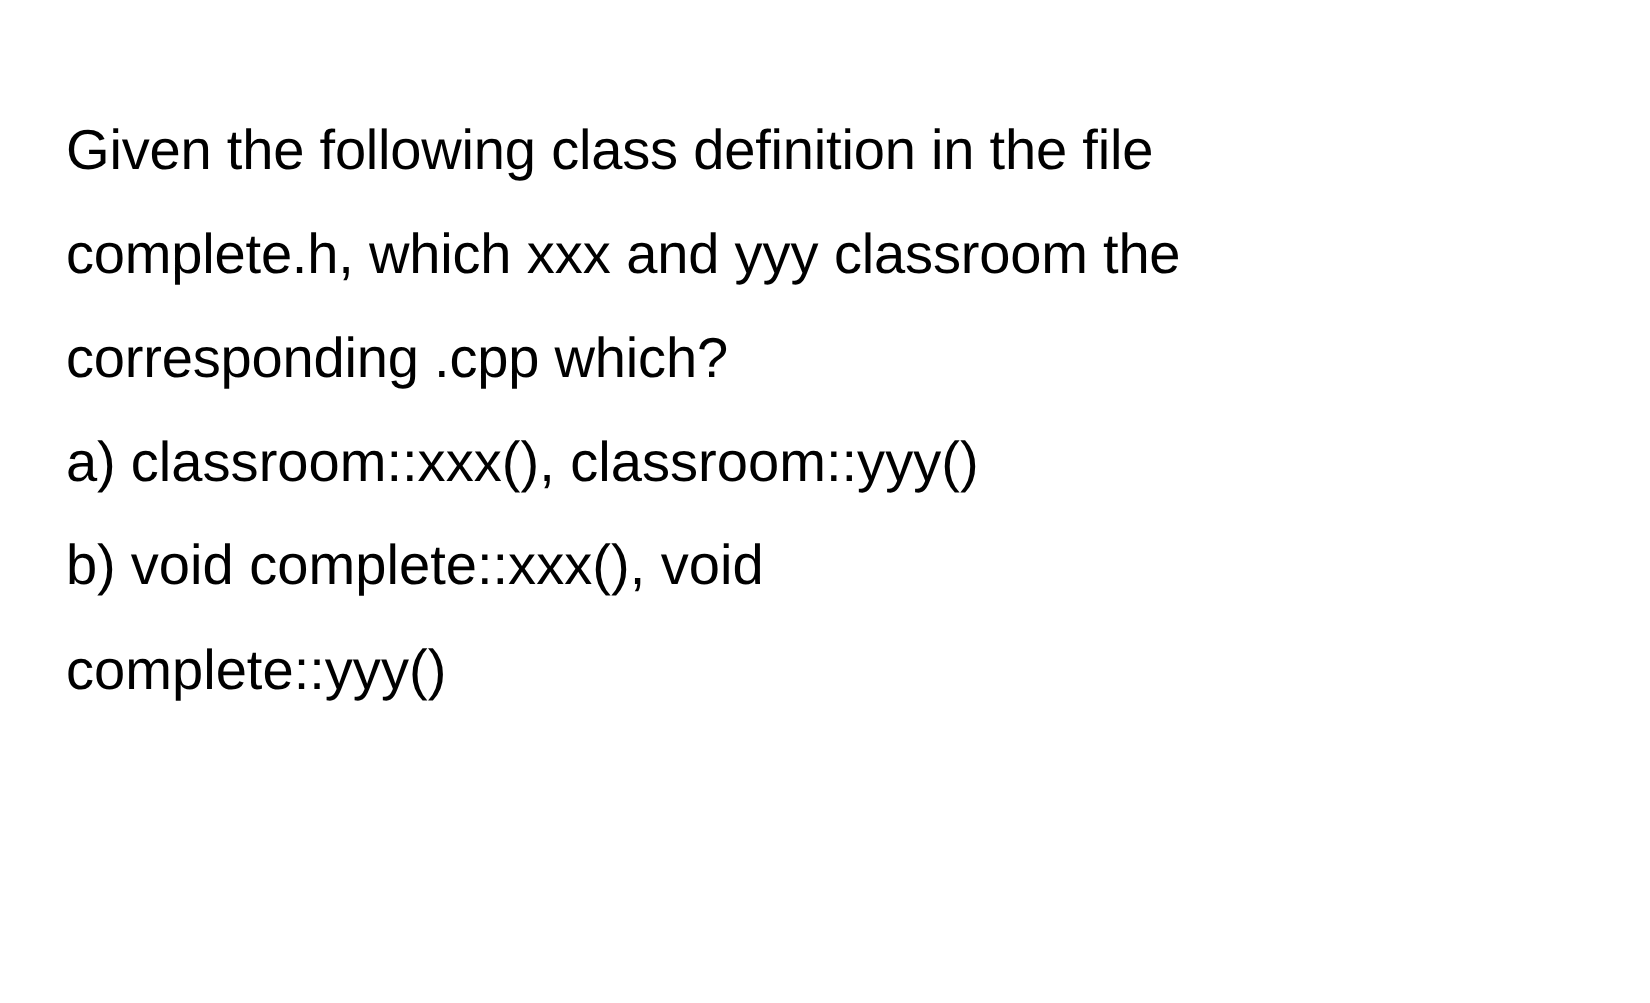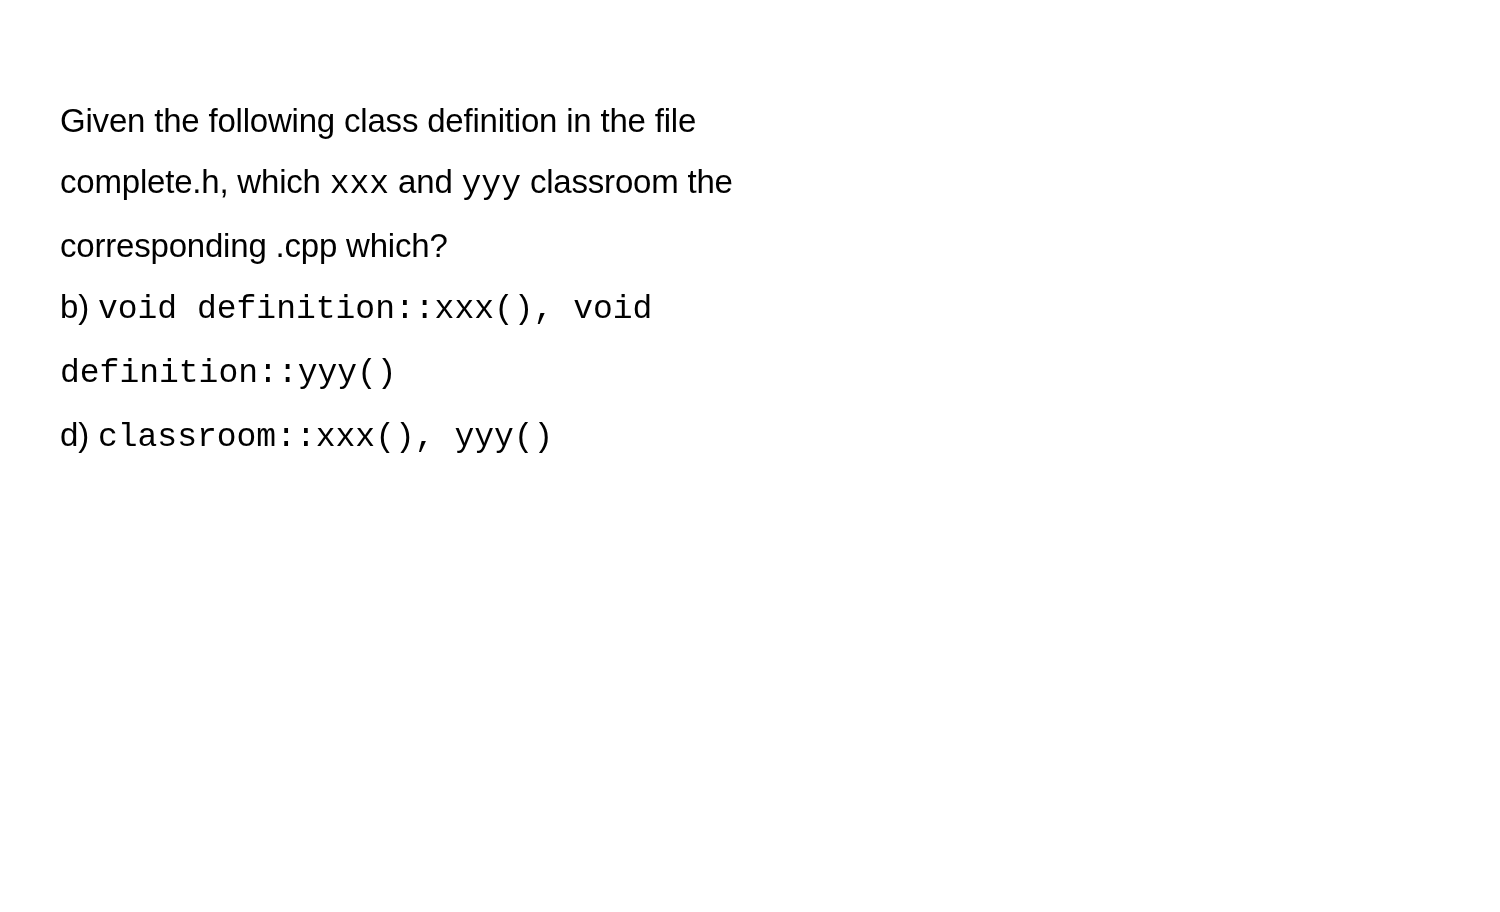--- a/index.html
+++ b/index.html
@@ -9,26 +9,26 @@
     }
     body {
       background: #ffffff;
       width: 1500px;
       height: 912px;
       font-family: -apple-system, BlinkMacSystemFont, "Helvetica Neue", Arial, sans-serif;
       color: #000000;
       padding: 90px 60px 60px 60px;
     }
     .content {
-      font-size: 33px;
+      font-size: 51px;
       line-height: 1.85;
       letter-spacing: -0.2px;
     }
     .mono {
-      font-family: Liberation Mono, monospace;
+      font-family: Liberation Sans, sans-serif;
       letter-spacing: 0;
     }
     .question-line {
       display: block;
     }
     .option {
       display: block;
     }
   </style>
 </head>
@@ -38,25 +38,25 @@
   <span class="question-line">
     <span>Given the following class definition in the file</span>
   </span>
   <span class="question-line">
     <span>complete.h, which </span><span class="mono">xxx</span><span> and </span><span class="mono">yyy</span><span> classroom the</span>
   </span>
   <span class="question-line">
     <span>corresponding .cpp which?</span>
   </span>
 
+  <span class="option">
+    <span>a) </span><span class="mono">classroom::xxx(), classroom::yyy()</span>
+  </span>
 
   <span class="option">
-    <span>b) </span><span class="mono">void definition::xxx(), void</span>
+    <span>b) </span><span class="mono">void complete::xxx(), void</span>
   </span>
   <span class="option">
-    <span class="mono">definition::yyy()</span>
+    <span class="mono">complete::yyy()</span>
   </span>
 
 
-  <span class="option">
-    <span>d) </span><span class="mono">classroom::xxx(), yyy()</span>
-  </span>
 </div>
 
 </body></html>

